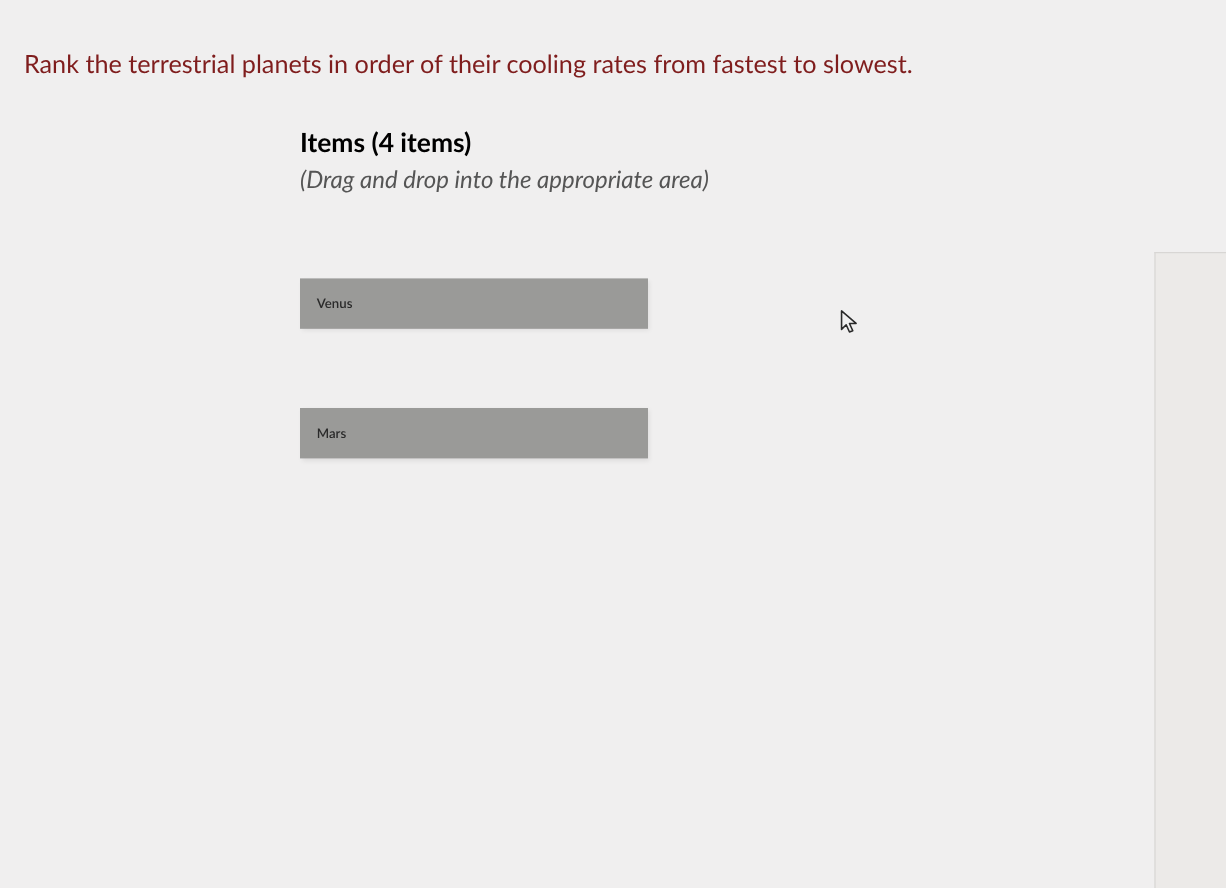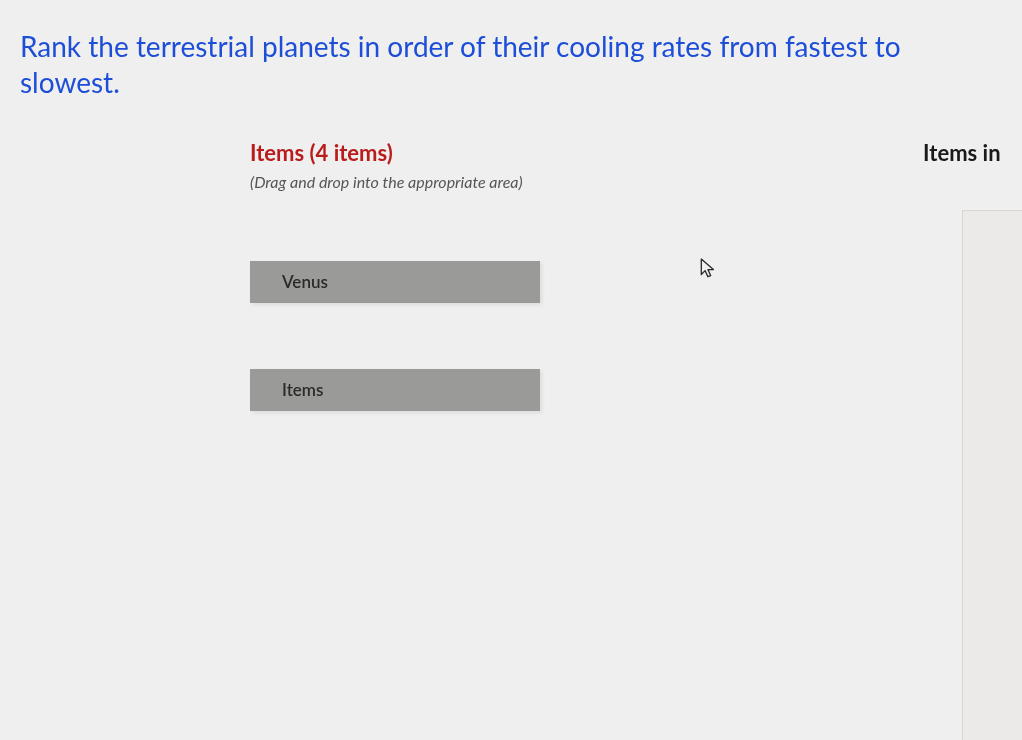--- a/index.html
+++ b/index.html
@@ -10,66 +10,66 @@
     body {
       font-family: "Segoe UI", "Lato", -apple-system, BlinkMacSystemFont, sans-serif;
       background: #f0efef;
       width: 1022px;
       height: 740px;
       overflow: hidden;
       color: #2a2a2a;
       position: relative;
     }
     .question-text {
-      font-size: 28px;
+      font-size: 21px;
       font-weight: 400;
-      color: #1d4ed8;
-      padding: 28px 20px 0 20px;
+      color: #7f1d1d;
+      padding: 40px 20px 0 20px;
       line-height: 1.3;
     }
     .columns {
       display: flex;
       flex-direction: row;
       padding-left: 250px;
       padding-top: 38px;
     }
     .left-col {
       width: 640px;
     }
     .right-col {
       width: 140px;
       padding-left: 40px;
     }
     .items-header {
       font-size: 22px;
       font-weight: 700;
-      color: #b91c1c;
+      color: #000000;
     }
     .instruction {
-      font-size: 16px;
+      font-size: 20px;
       font-style: italic;
       color: #555;
       margin-top: 6px;
       margin-bottom: 70px;
     }
     .right-header {
       font-size: 22px;
       font-weight: 700;
       color: #1a1a1a;
       white-space: nowrap;
     }
     .draggable-item {
       background: #9a9a98;
       width: 290px;
       height: 42px;
       display: flex;
       align-items: center;
-      padding-left: 32px;
+      padding-left: 14px;
       margin-bottom: 66px;
-      font-size: 17px;
+      font-size: 11px;
       font-weight: 600;
       color: #2a2a2a;
       cursor: move;
       box-shadow: 2px 2px 4px rgba(0,0,0,0.08);
     }
     .drop-zone {
       position: absolute;
       right: 0;
       top: 210px;
       bottom: 0;
@@ -95,26 +95,23 @@
 
 <div class="columns">
   <div class="left-col">
     <div class="items-header">Items (4 items)</div>
     <div class="instruction">(Drag and drop into the appropriate area)</div>
 
     <div class="draggable-item">
       <span>Venus</span>
     </div>
     <div class="draggable-item">
-      <span>Items</span>
+      <span>Mars</span>
     </div>
   </div>
 
-  <div class="right-col">
-    <div class="right-header">Items in</div>
-  </div>
 </div>
 
 <div class="drop-zone"></div>
 
 <svg class="cursor-icon" viewBox="0 0 16 20">
   <path d="M1 1 L1 15 L4.5 11.5 L7 17 L9.5 16 L7 10.5 L12 10.5 Z" fill="none" stroke="currentColor" stroke-width="1.2" stroke-linejoin="round"></path>
 </svg>
 
 </body></html>

